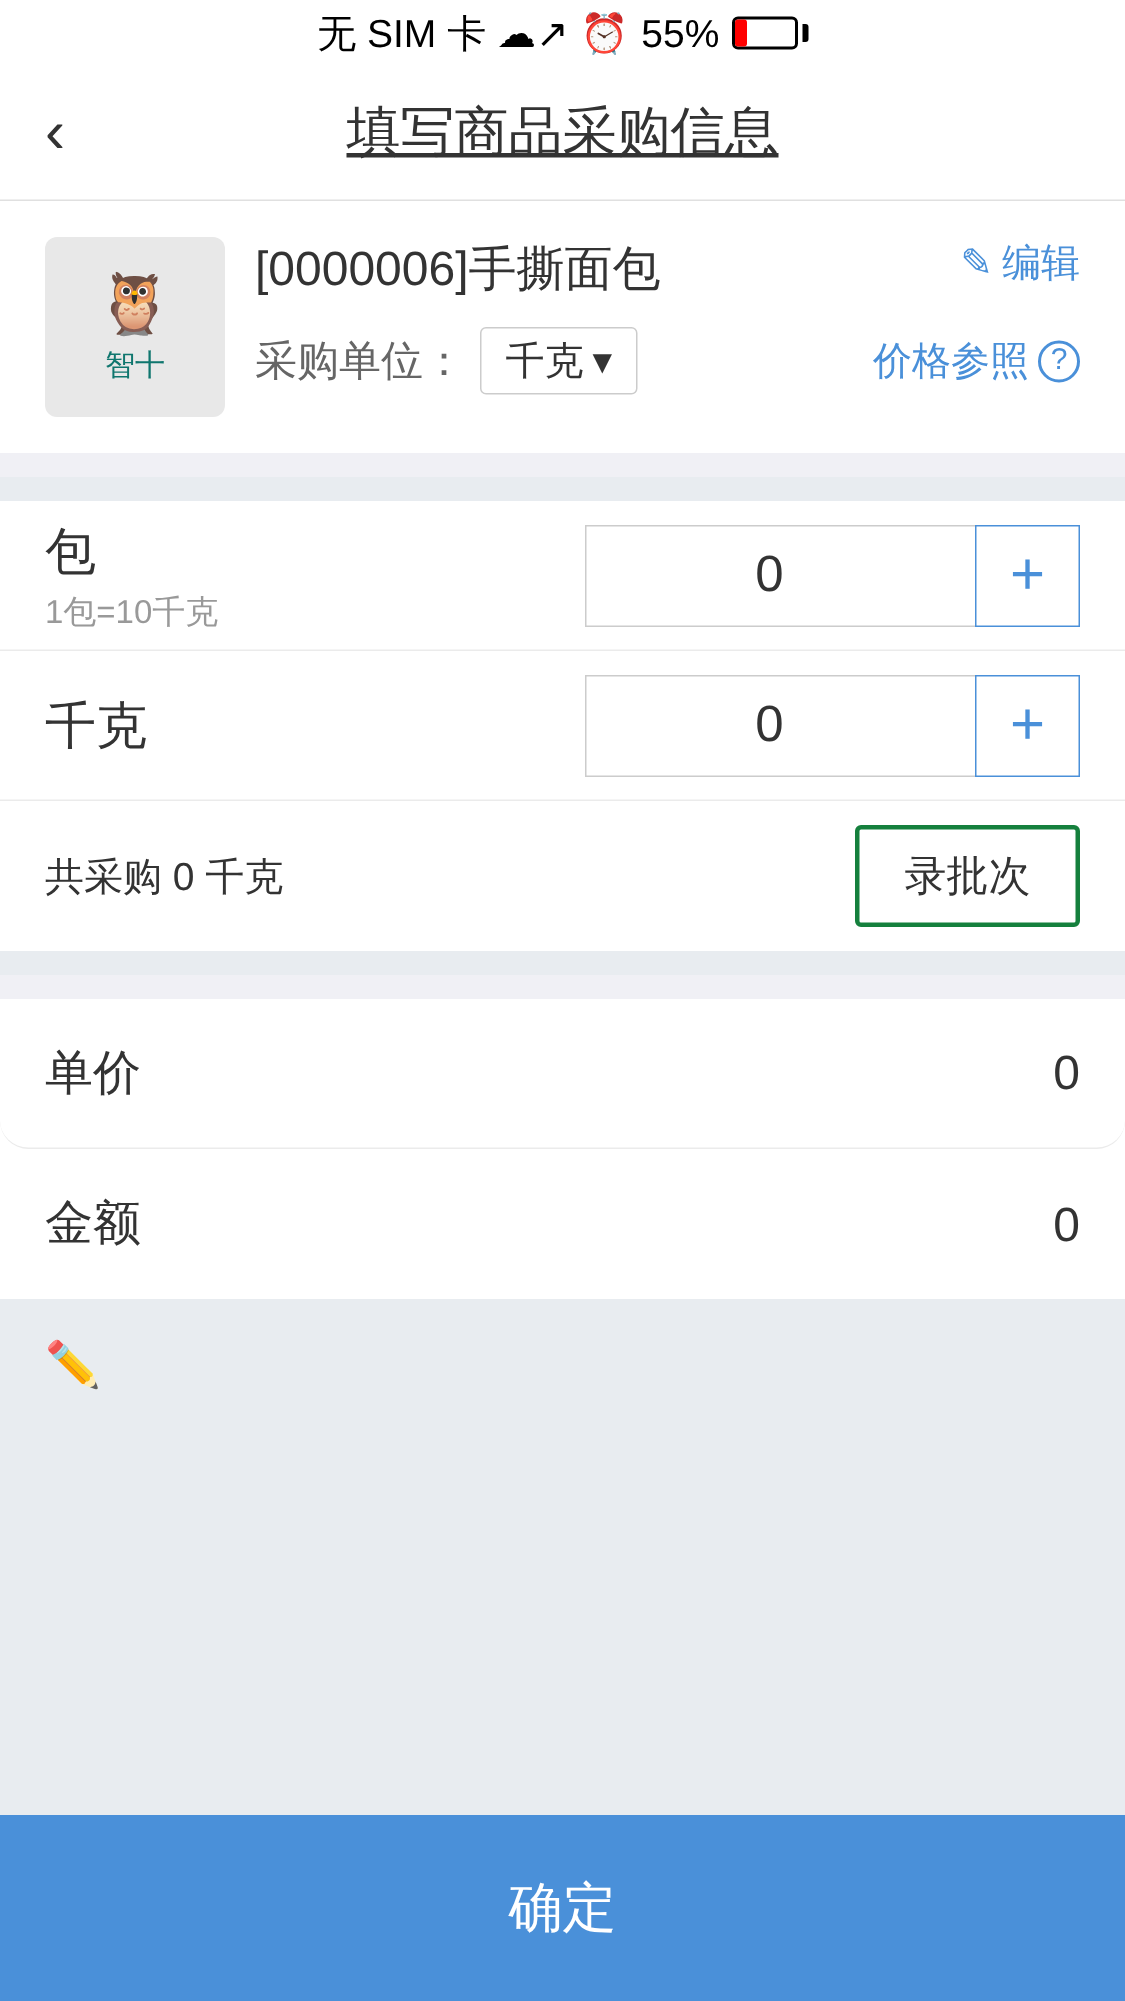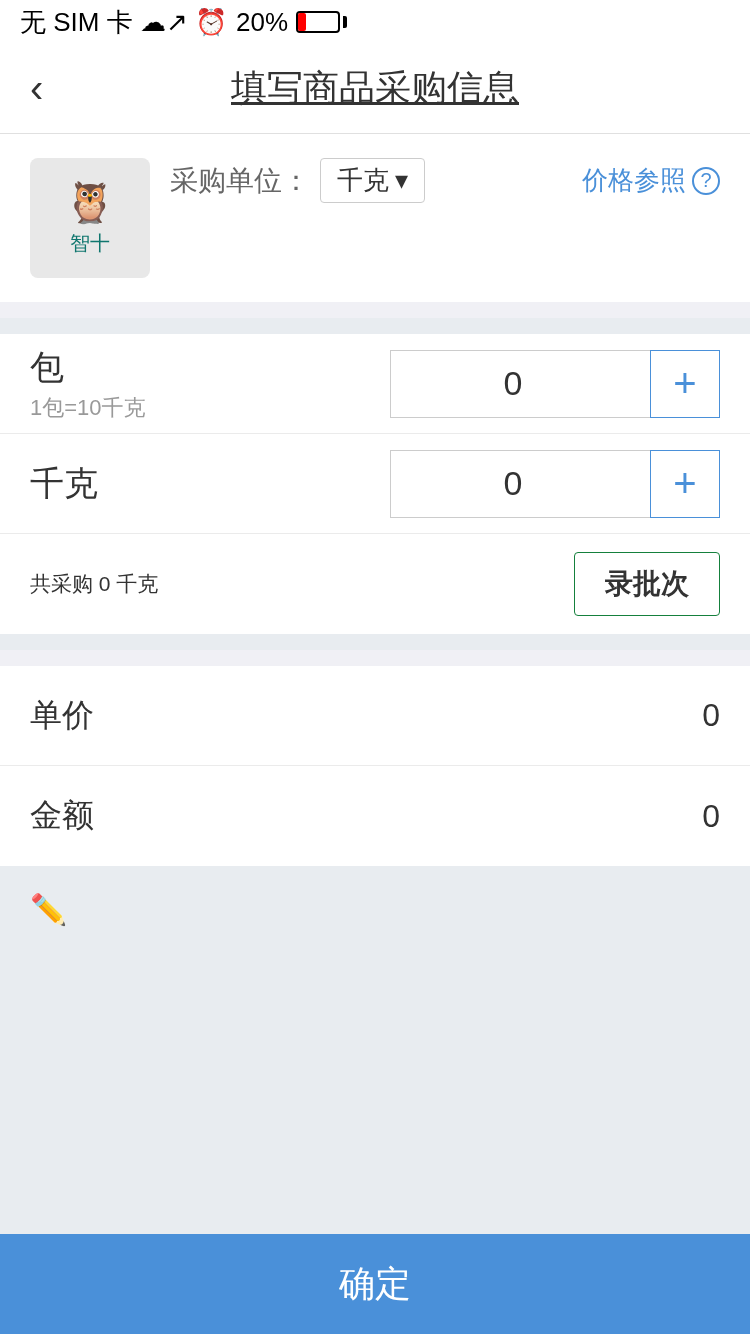--- a/index.html
+++ b/index.html
@@ -11,21 +11,21 @@
       background: #f0f0f5;
       font-size: 32px;
     }
 
     
     .status-bar {
       height: 44px;
       background: #fff;
       display: flex;
       align-items: center;
-      justify-content: flex-start;
+      justify-content: center;
       padding: 0 20px;
       font-size: 28px;
       color: #000;
     }
     .status-left { font-size: 26px; }
     .status-center { font-weight: 500; font-size: 30px; }
     .status-right { display: flex; align-items: center; gap: 8px; font-size: 26px; }
     .battery {
       display: inline-flex; align-items: center; gap: 2px;
     }
@@ -223,46 +223,46 @@
     
     .summary-row {
       display: flex;
       align-items: center;
       justify-content: space-between;
       padding: 0 30px;
       height: 100px;
       background: #fff;
     }
     .summary-text {
-      font-size: 21px;
+      font-size: 26px;
       color: #333;
     }
     .batch-btn {
-      border: 1px solid #15803d;
+      border: 3px solid #15803d;
       border-radius: 4px;
       padding: 12px 30px;
       font-size: 28px;
       color: #333;
       background: #fff;
       cursor: pointer;
-      font-weight: bold;
     }
 
     
     .price-section {
       background: #fff;
       margin-top: 16px;
     }
     .price-row {
       display: flex;
       align-items: center;
       justify-content: space-between;
       padding: 0 30px;
       height: 100px;
       border-bottom: 1px solid #ebebeb;
+      border-radius: 19px;
     }
     .price-row:last-child {
       border-bottom: none;
     }
     .price-label {
       font-size: 32px;
       color: #333;
     }
     .price-value {
       font-size: 32px;
@@ -292,61 +292,68 @@
       min-height: 340px;
       background: #e8ecf0;
     }
 
     
     .confirm-btn {
       position: fixed;
       bottom: 0;
       left: 0;
       width: 750px;
-      height: 100px;
+      height: 124px;
       background: #4a90d9;
       color: #fff;
       font-size: 36px;
       display: flex;
       align-items: center;
       justify-content: center;
       cursor: pointer;
       border: none;
       outline: none;
     }
   </style>
 </head>
 <body>
 
 <div class="status-bar">
   <span class="status-left">无 SIM 卡 ☁</span>
   <div class="status-right">
     <span>↗</span>
     <span>⏰</span>
-    <span>20%</span>
+    <span>55%</span>
     <div class="battery">
       <div class="battery-body">
         <div class="battery-fill"></div>
       </div>
       <div class="battery-cap"></div>
     </div>
   </div>
 </div>
 
 <div class="header">
   <span class="back-btn">‹</span>
   <span class="header-title">填写商品采购信息</span>
 </div>
 
 <div class="product-section">
   <div class="product-image">
     <span class="owl-icon">🦉</span>
     <span class="brand-text">智十</span>
   </div>
   <div class="product-info">
+    <div class="product-name-row">
+      <span class="product-name">[0000006]手撕面包</span>
+      <span class="edit-btn">
+        <span>✎</span>
+        <span>编辑</span>
+      </span>
+    </div>
     <div class="unit-row">
       <div class="unit-label">
         <span>采购单位：</span>
         <div class="unit-select">
           <span>千克</span>
           <span>▾</span>
         </div>
       </div>
       <div class="price-ref">
         <span>价格参照</span>

